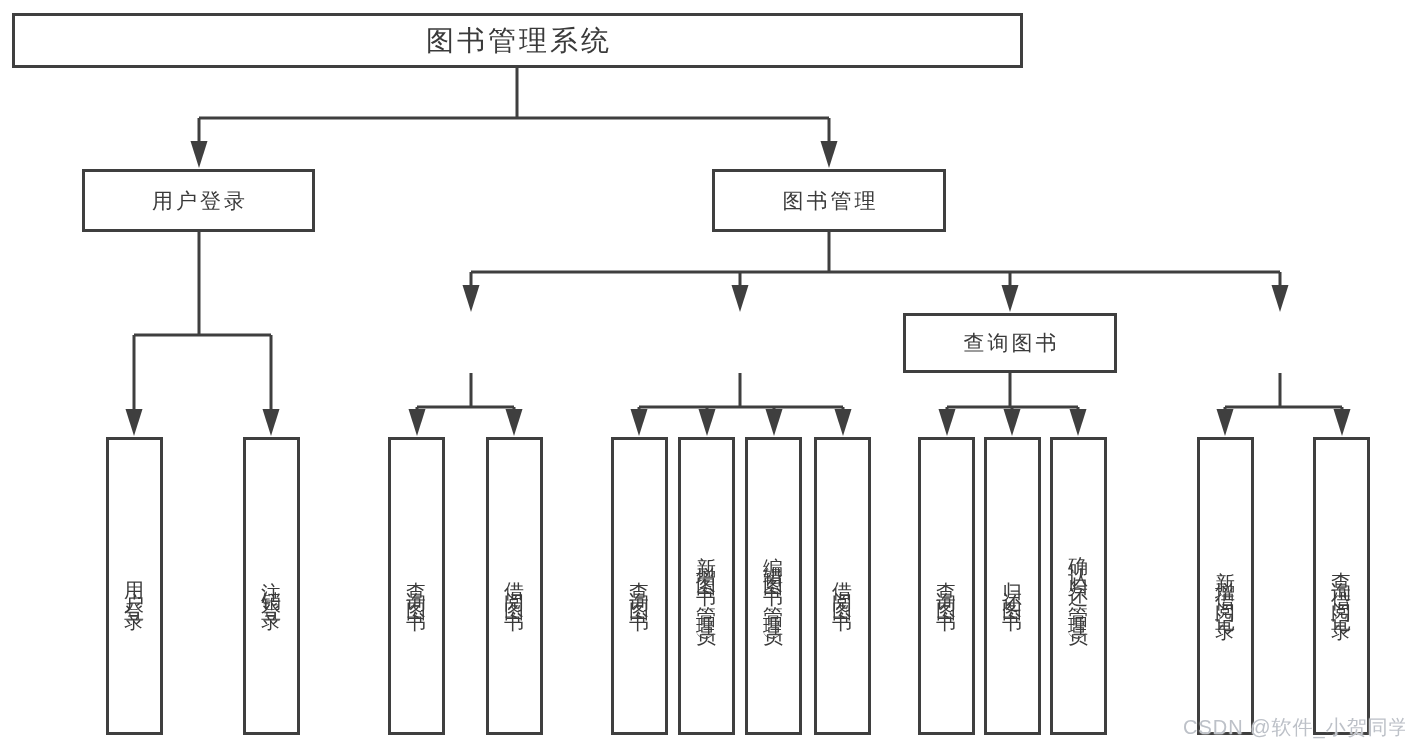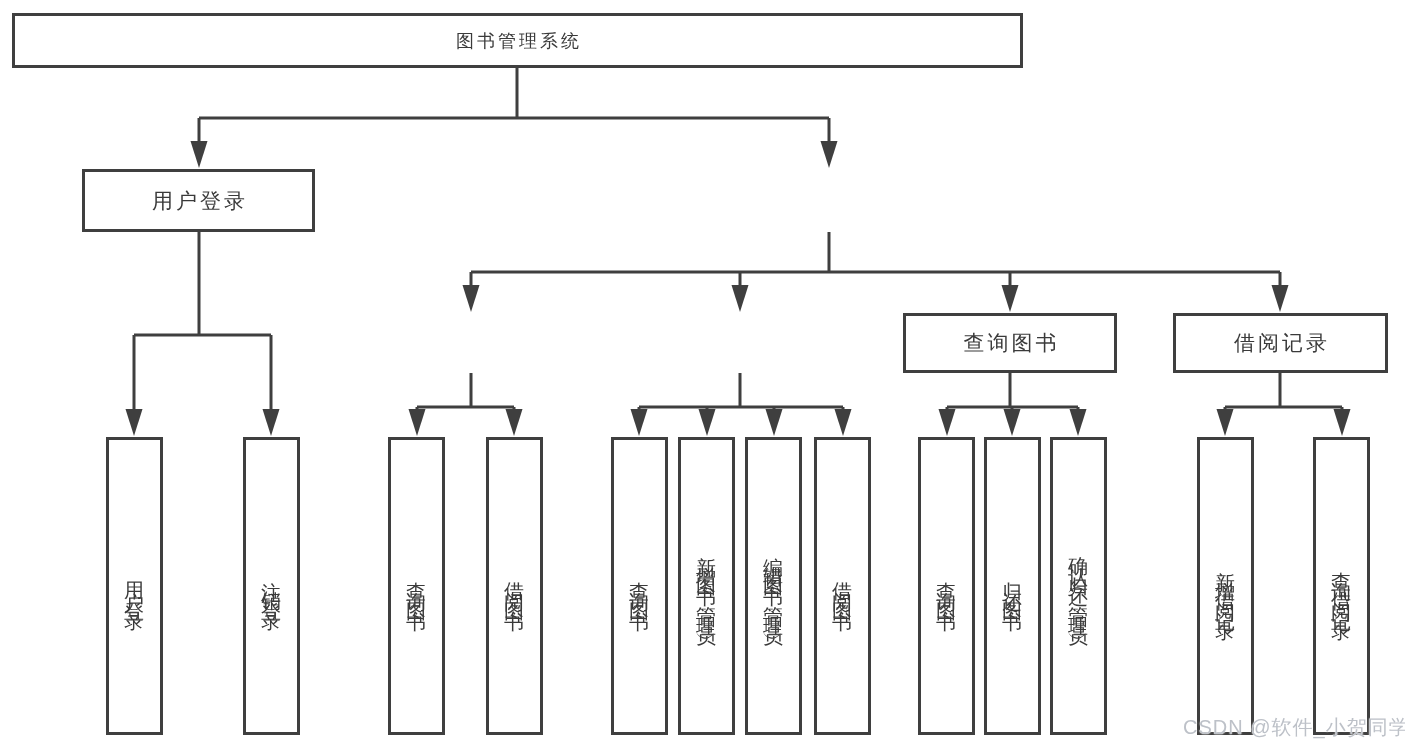--- a/index.html
+++ b/index.html
@@ -20,21 +20,21 @@
   #wires{position:absolute;left:0;top:0;width:1405px;height:747px;}
   .node{
     position:absolute;
     box-sizing:border-box;
     border:3px solid var(--line);
     background:#fff;
     display:flex;align-items:center;justify-content:center;
     color:var(--text);
   }
   .hnode{font-size:21px;letter-spacing:3px;text-indent:3px;white-space:nowrap;}
-  .root{left:12px;top:13px;width:1011px;height:55px;font-size:18px;}
+  .root{left:12px;top:13px;width:1011px;height:55px;font-size:28px;}
   .lvl2{top:169px;height:63px;}
   .lvl3{top:313px;height:60px;}
   .leaf{
     top:437px;height:298px;width:57px;
     writing-mode:vertical-rl;
     font-size:20px;
     letter-spacing:10px;
     line-height:1;
   }
   #watermark{
@@ -89,23 +89,23 @@
       <polygon points="1069.5,409 1086.5,409 1078,436" fill="#3f3f3f"></polygon>
       <path d="M1225 407 V411" stroke="#3f3f3f" stroke-width="3" fill="none"></path>
       <polygon points="1216.5,409 1233.5,409 1225,436" fill="#3f3f3f"></polygon>
       <path d="M1342 407 V411" stroke="#3f3f3f" stroke-width="3" fill="none"></path>
       <polygon points="1333.5,409 1350.5,409 1342,436" fill="#3f3f3f"></polygon>
     </svg>
 
   <div class="node hnode root">图书管理系统</div>
 
   <div class="node hnode lvl2" style="left:82px;width:233px;">用户登录</div>
+  <div class="node hnode lvl2" style="left:712px;width:234px;">图书管理</div>
 
   <div class="node hnode lvl3" style="left:903px;width:214px;">查询图书</div>
-  <div class="node hnode lvl3" style="left:1173px;width:215px;">借阅记录</div>
 
   <div class="node leaf" style="left:106px;">用户登录</div>
   <div class="node leaf" style="left:243px;">注销登录</div>
 
   <div class="node leaf" style="left:388px;">查询图书</div>
   <div class="node leaf" style="left:486px;">借阅图书</div>
 
   <div class="node leaf" style="left:611px;">查询图书</div>
   <div class="node leaf" style="left:678px;">新增图书（管理员）</div>
   <div class="node leaf" style="left:745px;">编辑图书（管理员）</div>

